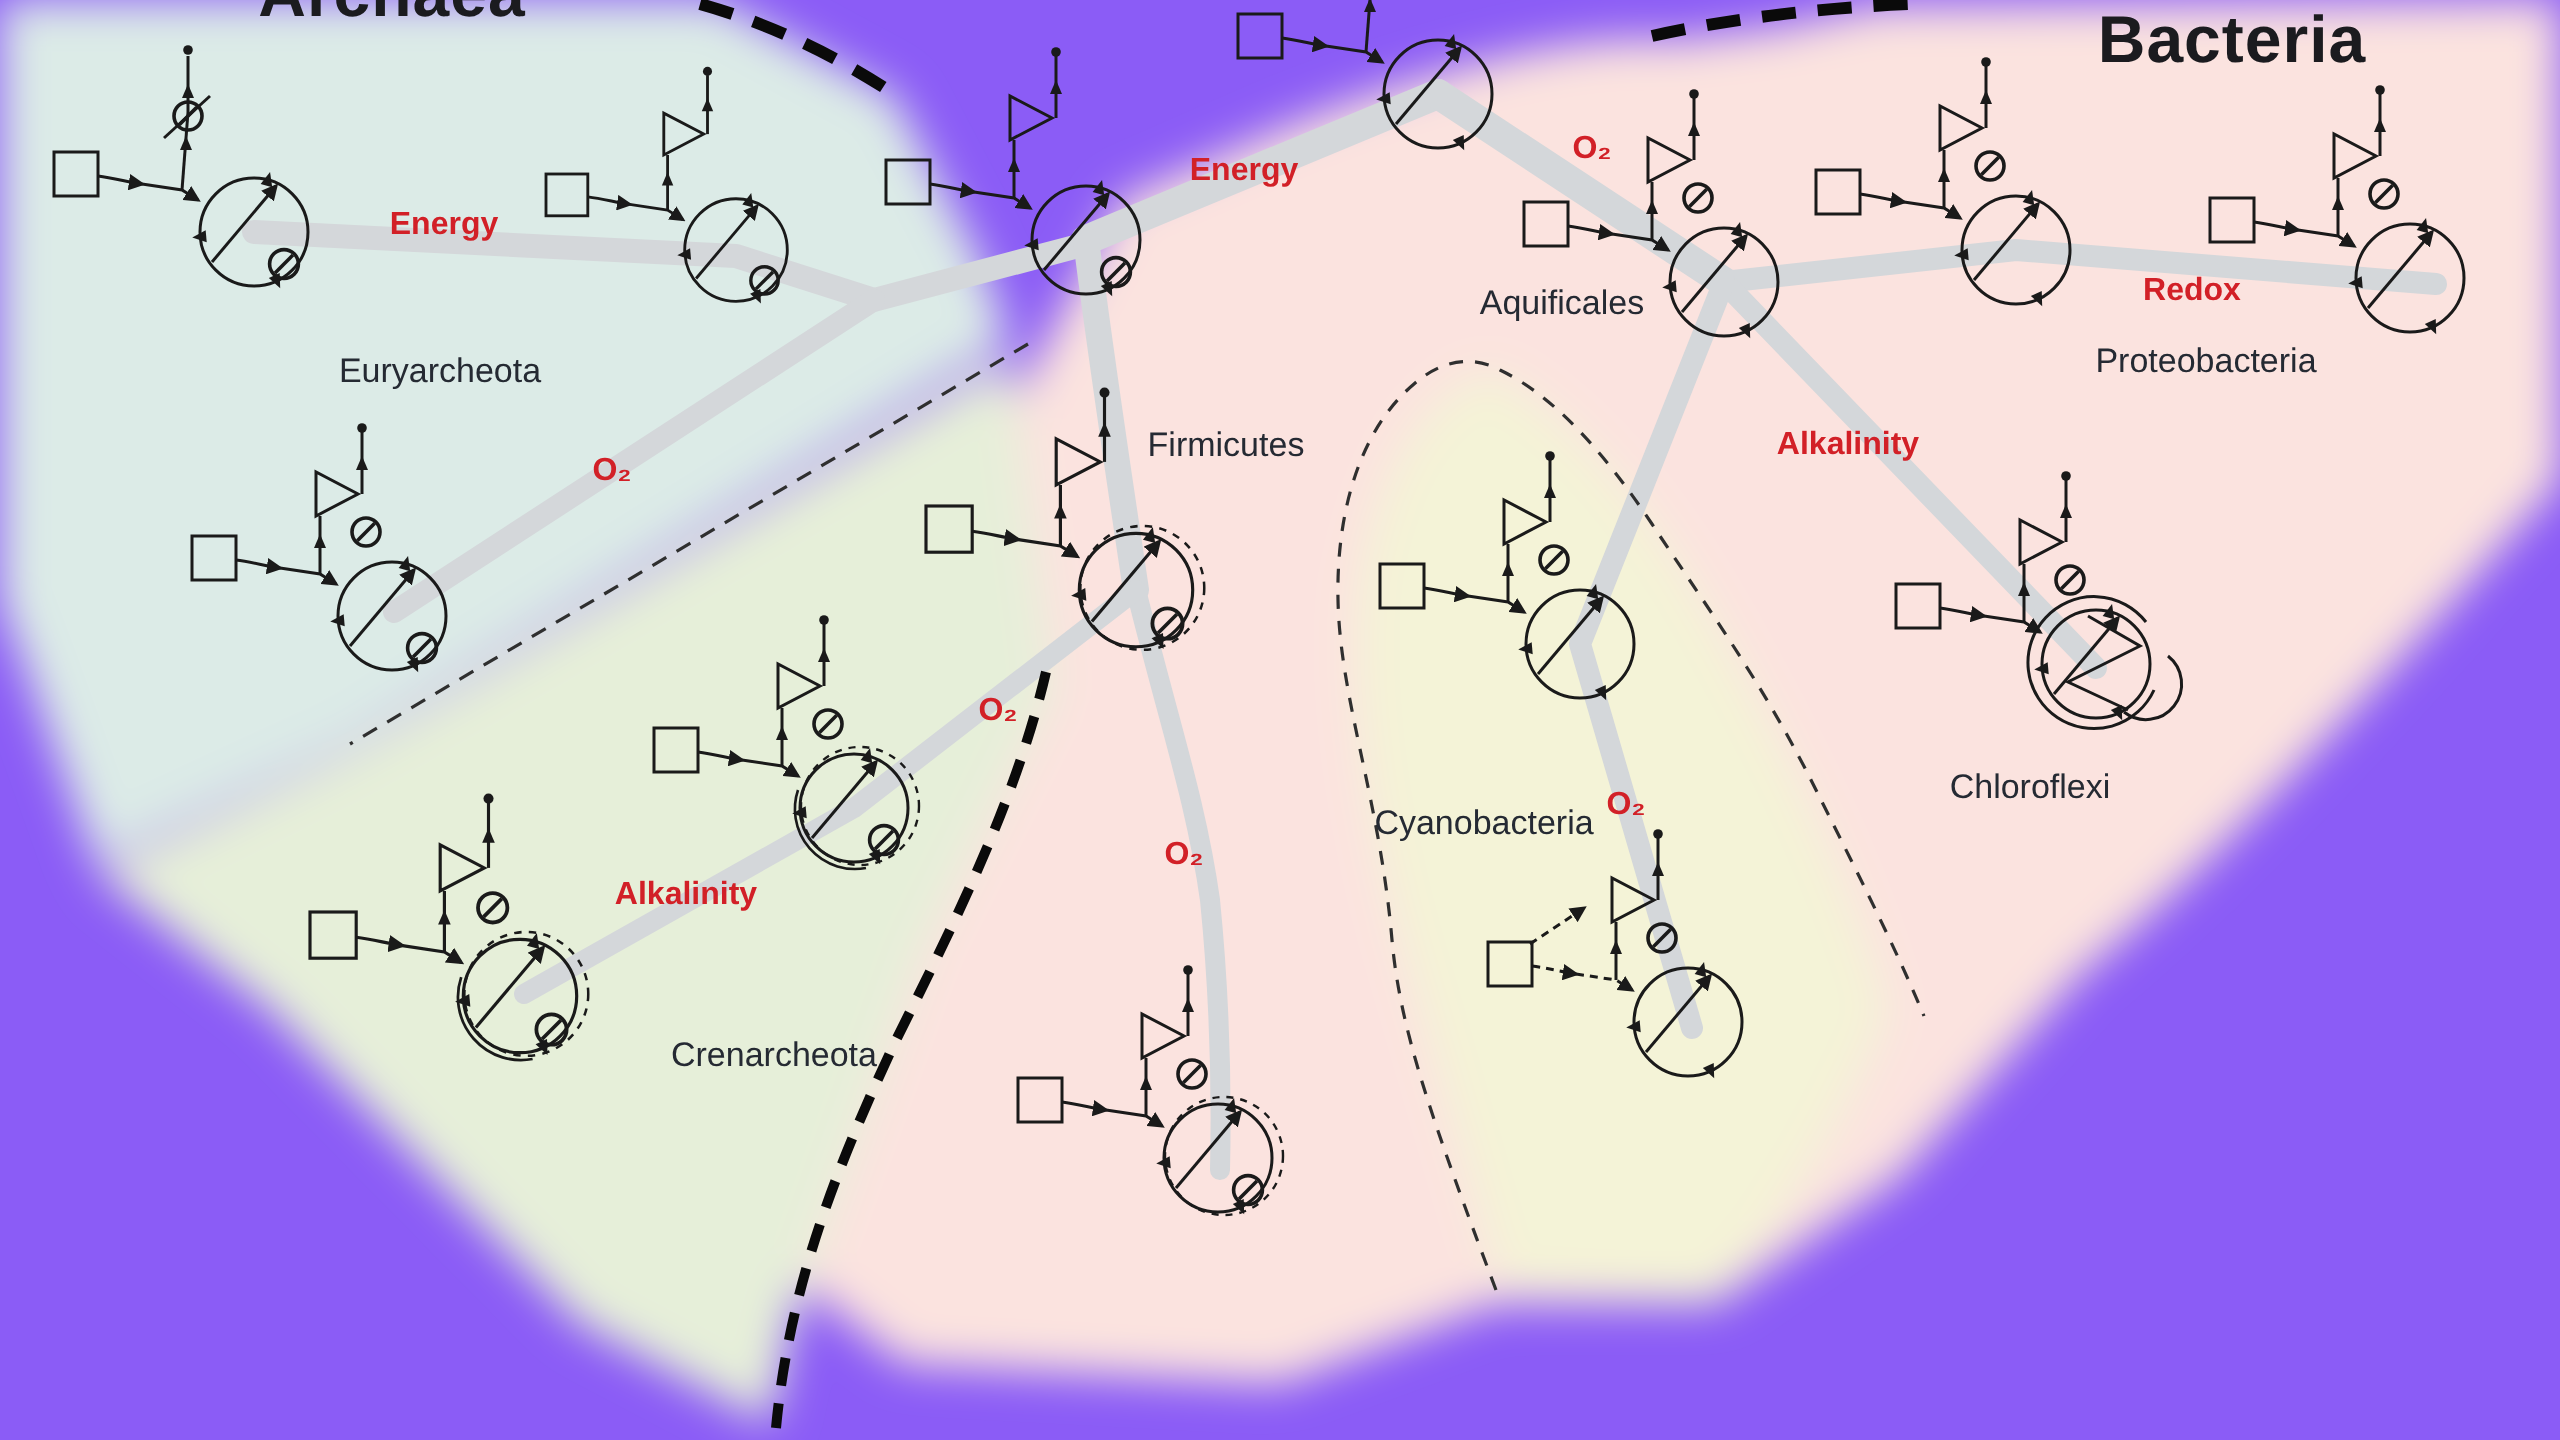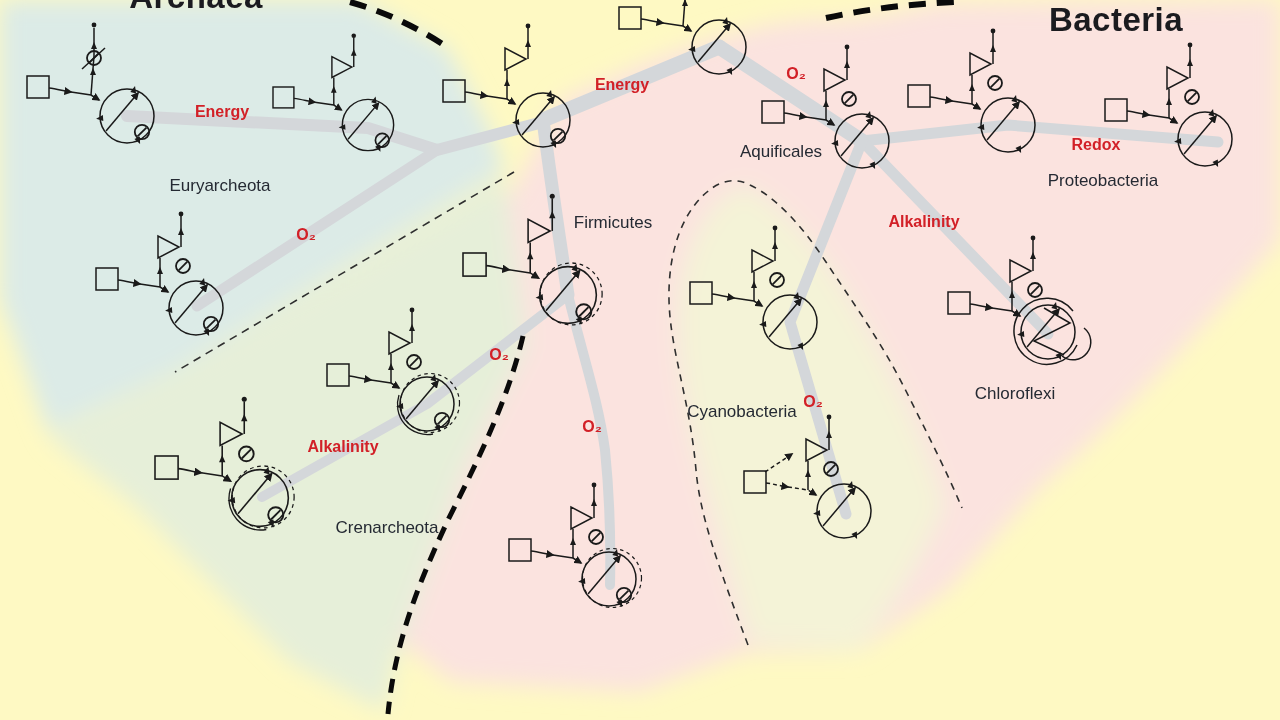--- a/index.html
+++ b/index.html
@@ -1,16 +1,16 @@
 <!DOCTYPE html>
 <html><head>
 <meta charset="utf-8">
 <style>
   html,body{margin:0;padding:0;background:#ffffff;}
-  .stage{width:1280px;height:720px;overflow:hidden;background:#fef9c3;position:relative;
+  .stage{width:1280px;height:720px;overflow:hidden;background:#8b5cf6;position:relative;
          font-family:"Liberation Sans",sans-serif;}
   svg{display:block;}
   text{font-family:"Liberation Sans","DejaVu Sans",sans-serif;}
   .domain-label{font-size:33px;font-weight:bold;letter-spacing:0.5px;}
   .glabel{font-size:17px;}
   .rlabel{font-size:16px;font-weight:bold;}
   .branch{fill:none;stroke-linecap:round;stroke-linejoin:round;}
   .hdash{fill:none;stroke-linecap:butt;}
   .tdash{fill:none;}
 </style>

